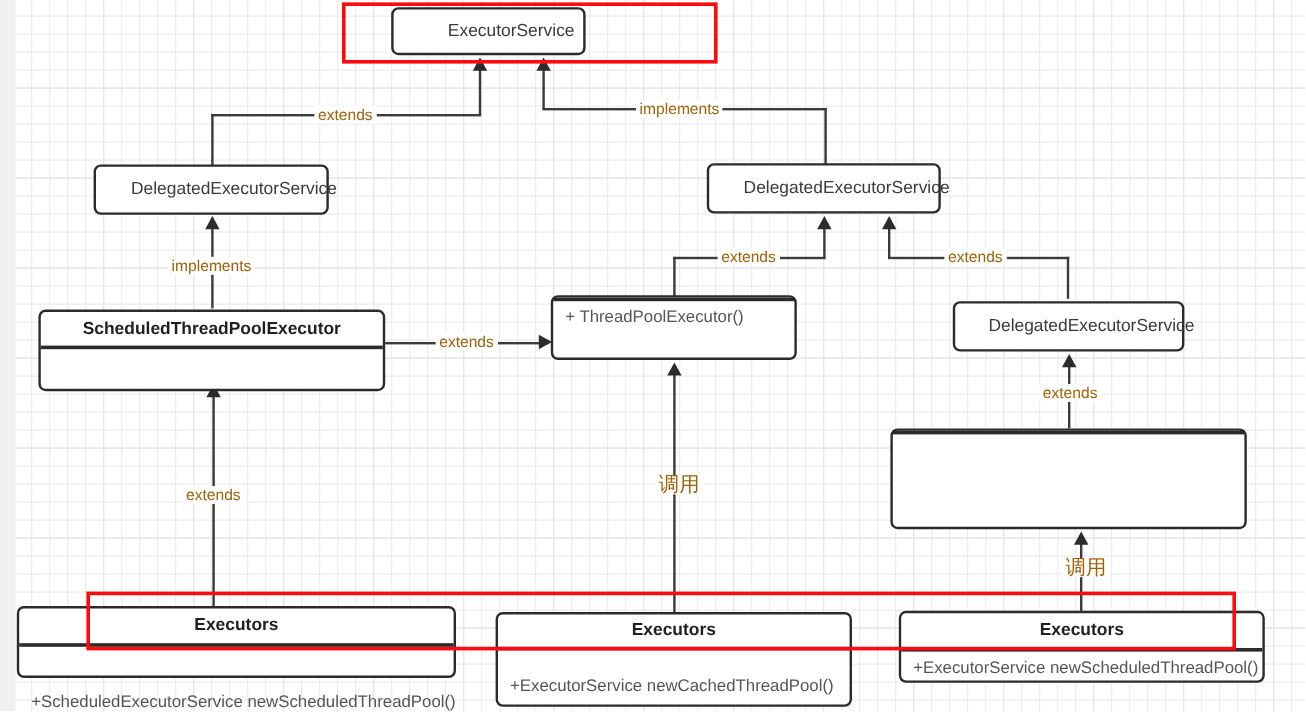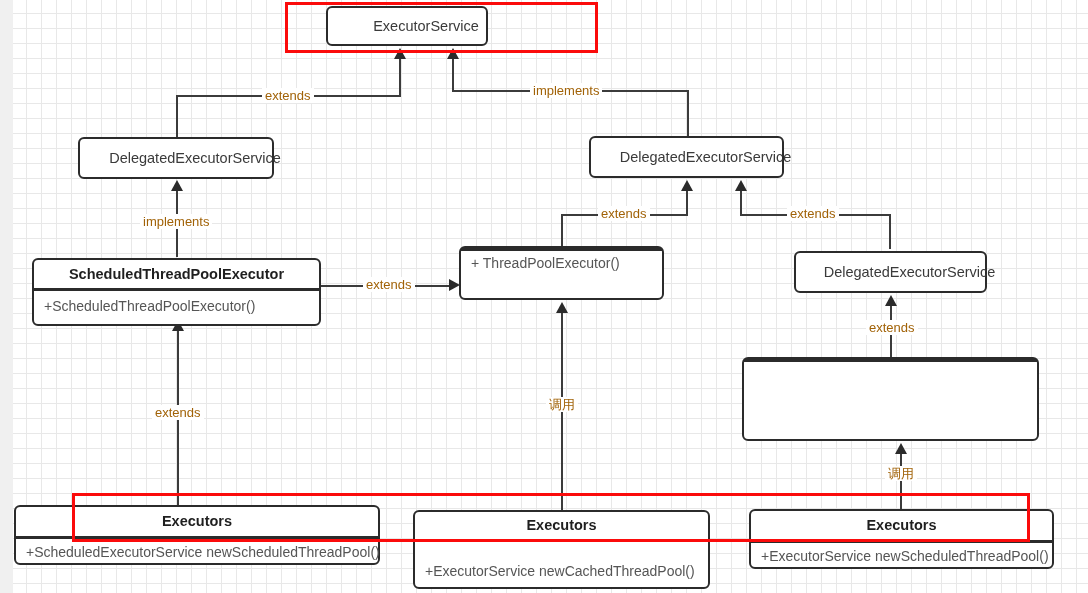--- a/index.html
+++ b/index.html
@@ -80,21 +80,21 @@
   .elabel{
     position:absolute;
     color:#a16207;
     font-size:13px;
     background:#ffffff;
     padding:0 3px;
     line-height:15px;
     white-space:nowrap;
     z-index:5;
   }
-  .elabel.cjk{font-family:"DejaVu Sans",sans-serif;font-size:13px;}
+  .elabel.cjk{font-family:"DejaVu Sans",sans-serif;font-size:17px;}
   
   .redbox{
     position:absolute;
     border:3px solid #fb0b0b;
     box-sizing:border-box;
     background:transparent;
     z-index:8;
   }
 </style>
 </head>
@@ -161,44 +161,41 @@
     <div class="title">DelegatedExecutorService</div>
   </div>
 
   <div class="uml simple" style="left:589px;top:136px;width:195px;height:42px;">
     <div class="title">DelegatedExecutorService</div>
   </div>
 
   <div class="uml" style="left:32px;top:258px;width:289px;height:68px;">
     <div class="title bold" style="height:28px;">ScheduledThreadPoolExecutor</div>
     <div class="sep"></div>
-    <div class="members">
-      <div>+ScheduledThreadPoolExecutor()</div>
-    </div>
   </div>
 
   <div class="uml" style="left:459px;top:246px;width:205px;height:54px;">
     <div class="sep"></div>
     <div class="members" style="padding-top:3px;">
       <div>+ ThreadPoolExecutor()</div>
     </div>
   </div>
 
   <div class="uml simple" style="left:794px;top:251px;width:193px;height:42px;">
     <div class="title">DelegatedExecutorService</div>
   </div>
 
   <div class="uml" style="left:742px;top:357px;width:297px;height:84px;">
     <div class="sep"></div>
   </div>
 
   <div class="uml" style="left:14px;top:505px;width:366px;height:60px;">
     <div class="title bold" style="height:29px;">Executors</div>
     <div class="sep"></div>
-    <div class="members" style="padding-top:4px;">
+    <div class="members" style="padding-top:4px;margin-top:32px;">
       <div>+ScheduledExecutorService newScheduledThreadPool()</div>
     </div>
   </div>
 
   <div class="uml" style="left:413px;top:510px;width:297px;height:79px;">
     <div class="title bold" style="height:27px;">Executors</div>
     <div class="sep"></div>
     <div class="members" style="padding-top:20px;">
       <div>+ExecutorService newCachedThreadPool()</div>
     </div>

